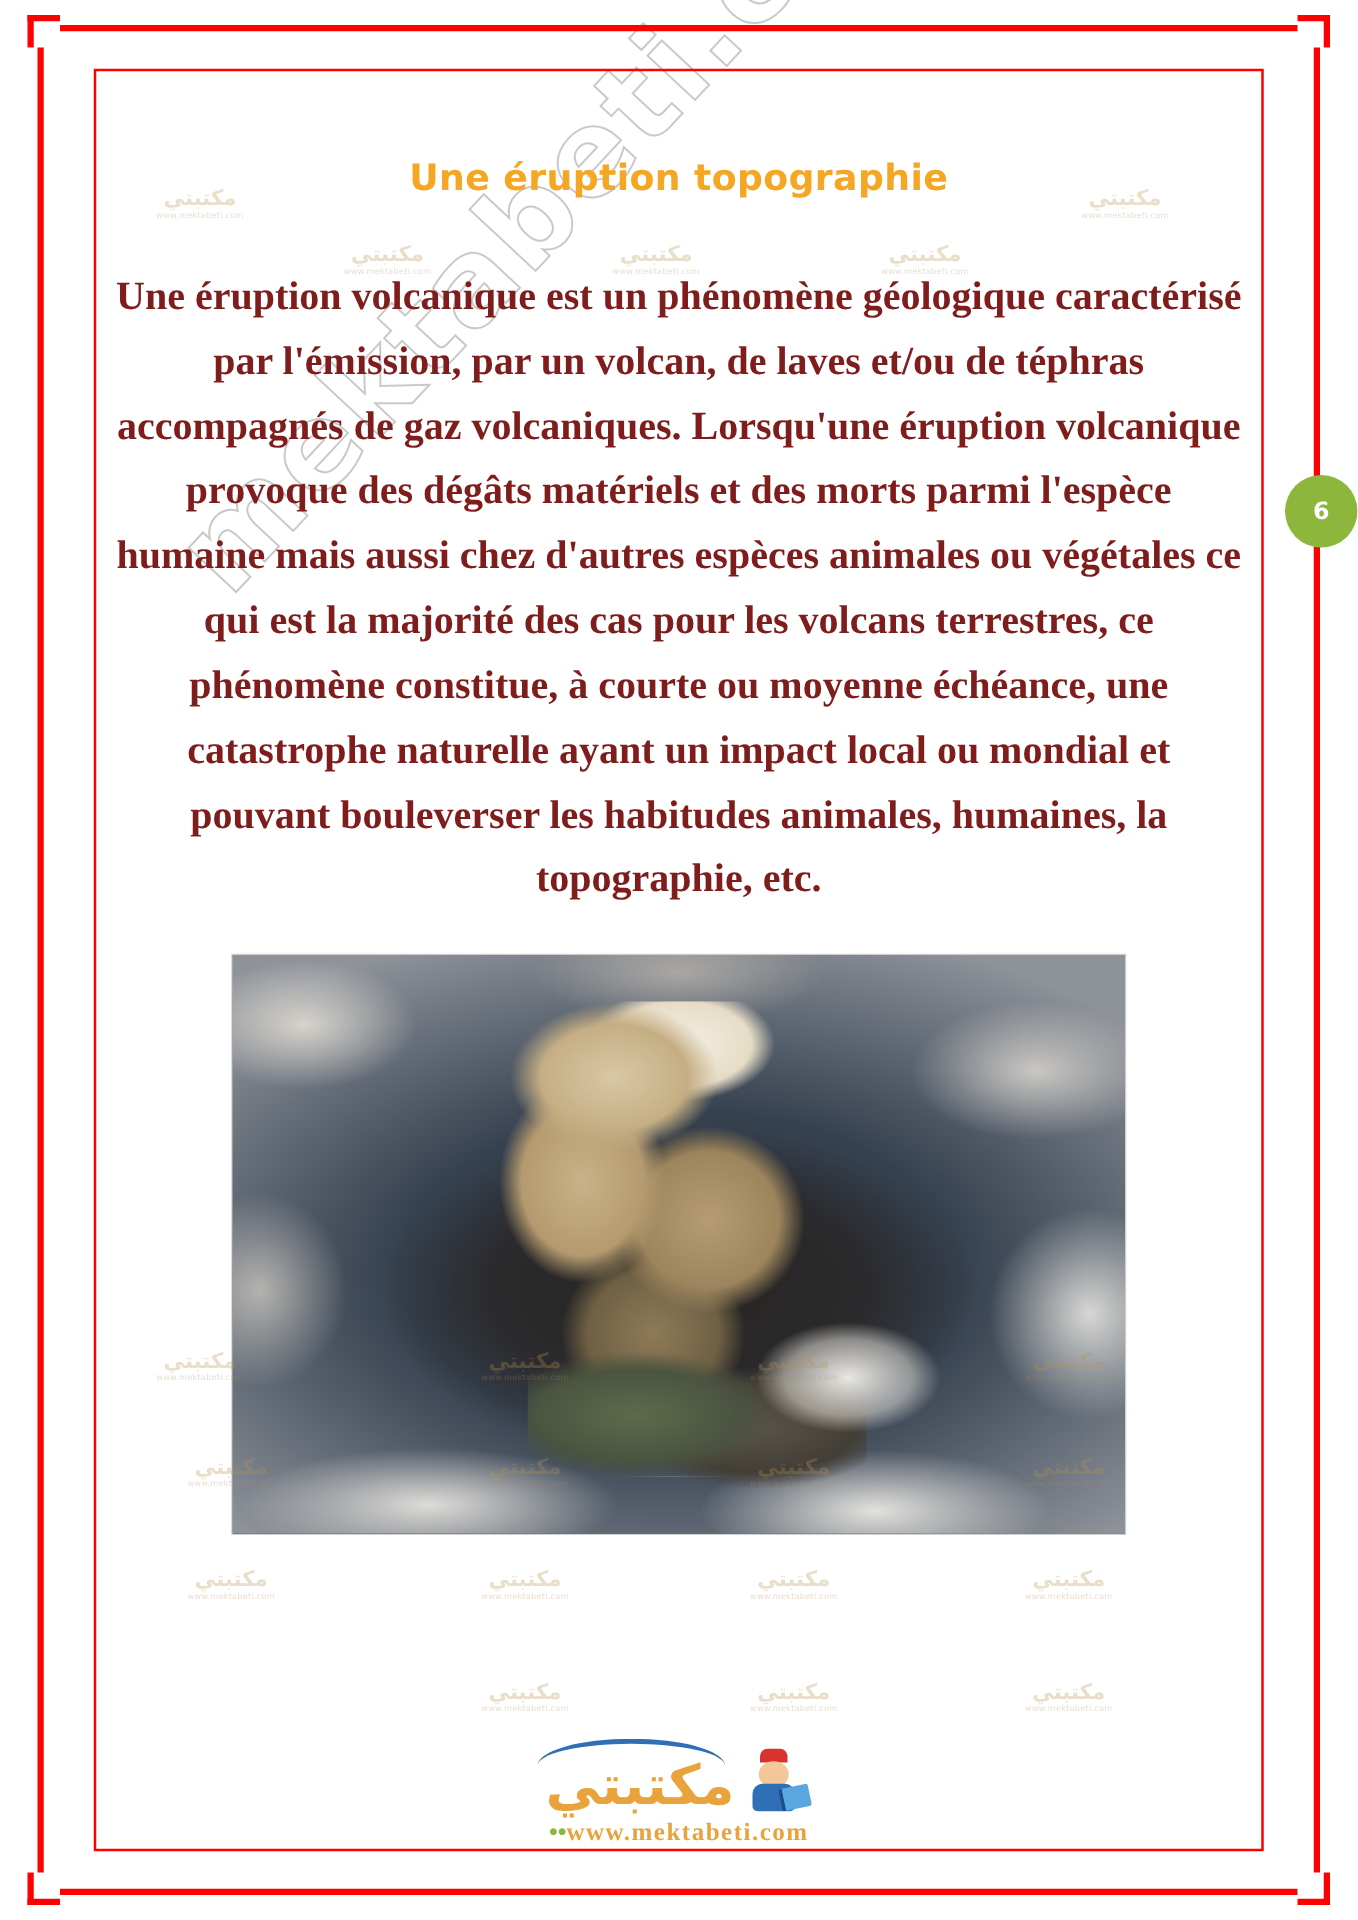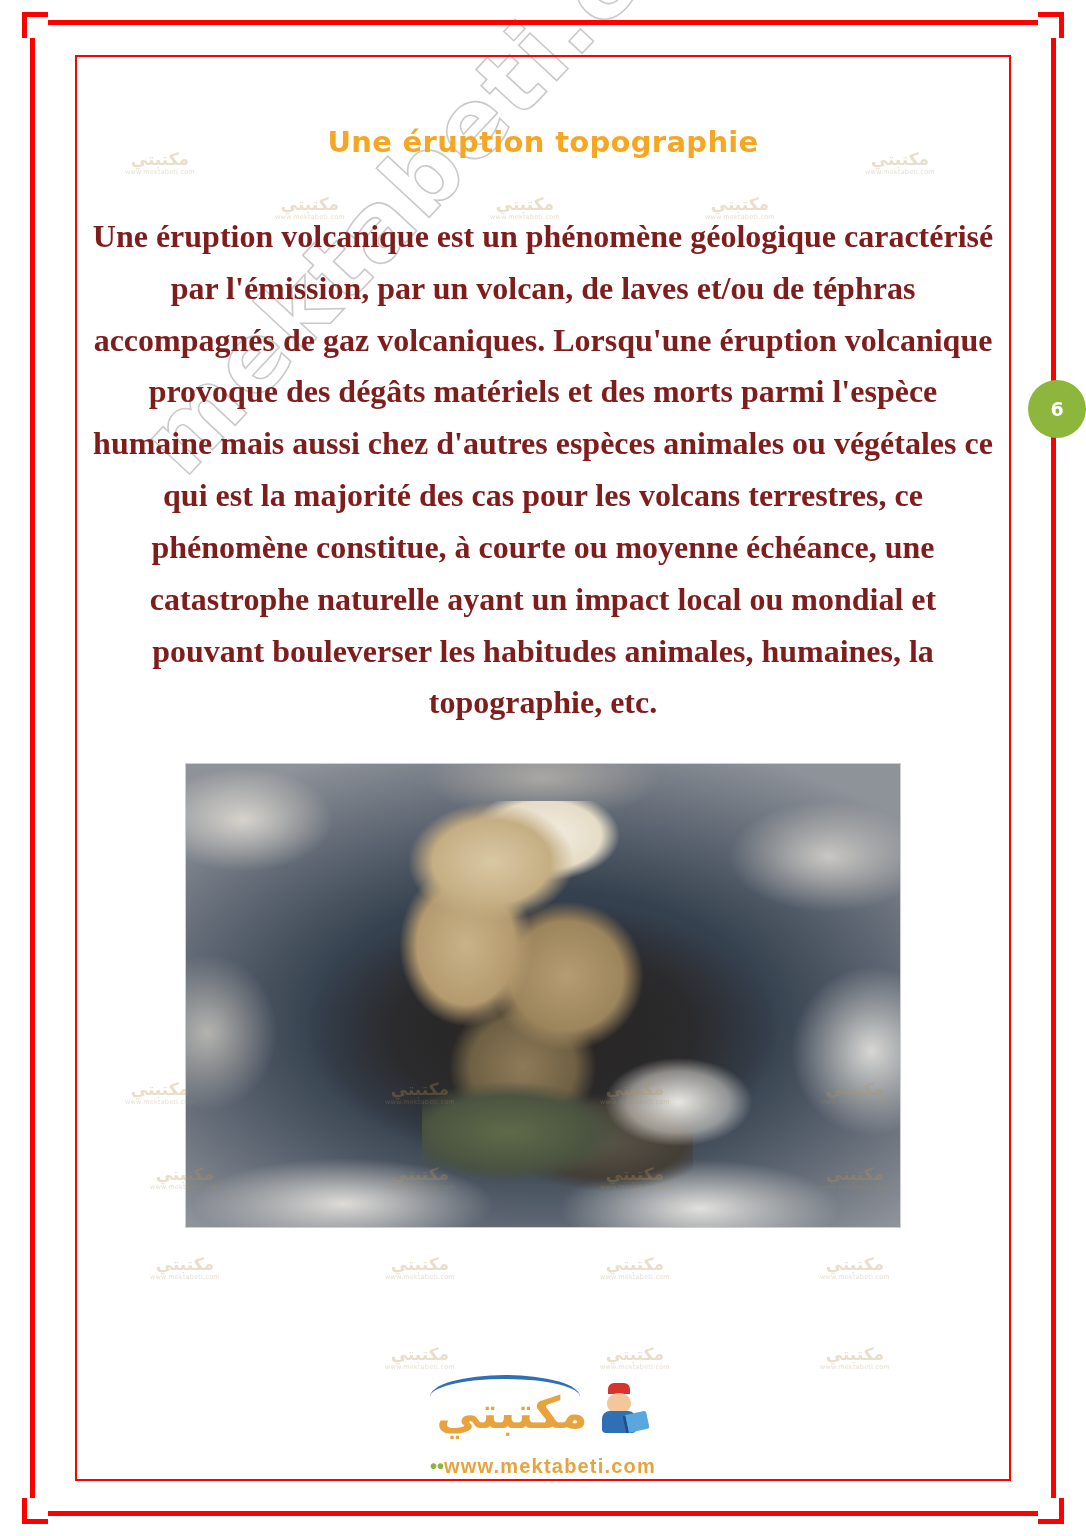--- a/index.html
+++ b/index.html
@@ -255,26 +255,26 @@
   .kid-body {
     position: absolute; left: 8px; top: 28px; width: 34px; height: 22px;
     background: #2f6fb5; border-radius: 8px 8px 4px 4px;
   }
   .kid-book {
     position: absolute; left: 30px; top: 30px; width: 24px; height: 18px;
     background: #5aa7e0; border-left: 3px solid #1f4f86; transform: rotate(-12deg);
     border-radius: 2px;
   }
   .logo-url {
-    margin-top: 20px;
+    margin-top: 4px;
     font-size: 20px;
     font-weight: bold;
     color: #e8a33d;
     letter-spacing: 1.2px;
-    font-family: Liberation Sans, sans-serif;
+    font-family: Liberation Serif, serif;
   }
   .logo-url .dots { color: #8cb63c; letter-spacing: 0; }
 </style>
 </head>
 <body>
 
 <div class="wm-layer">
   <div class="wm-tile" style="left:125px;  top:150px;">
       <span class="ar">مكتبتي</span>
       <span class="url">www.mektabeti.com</span>

